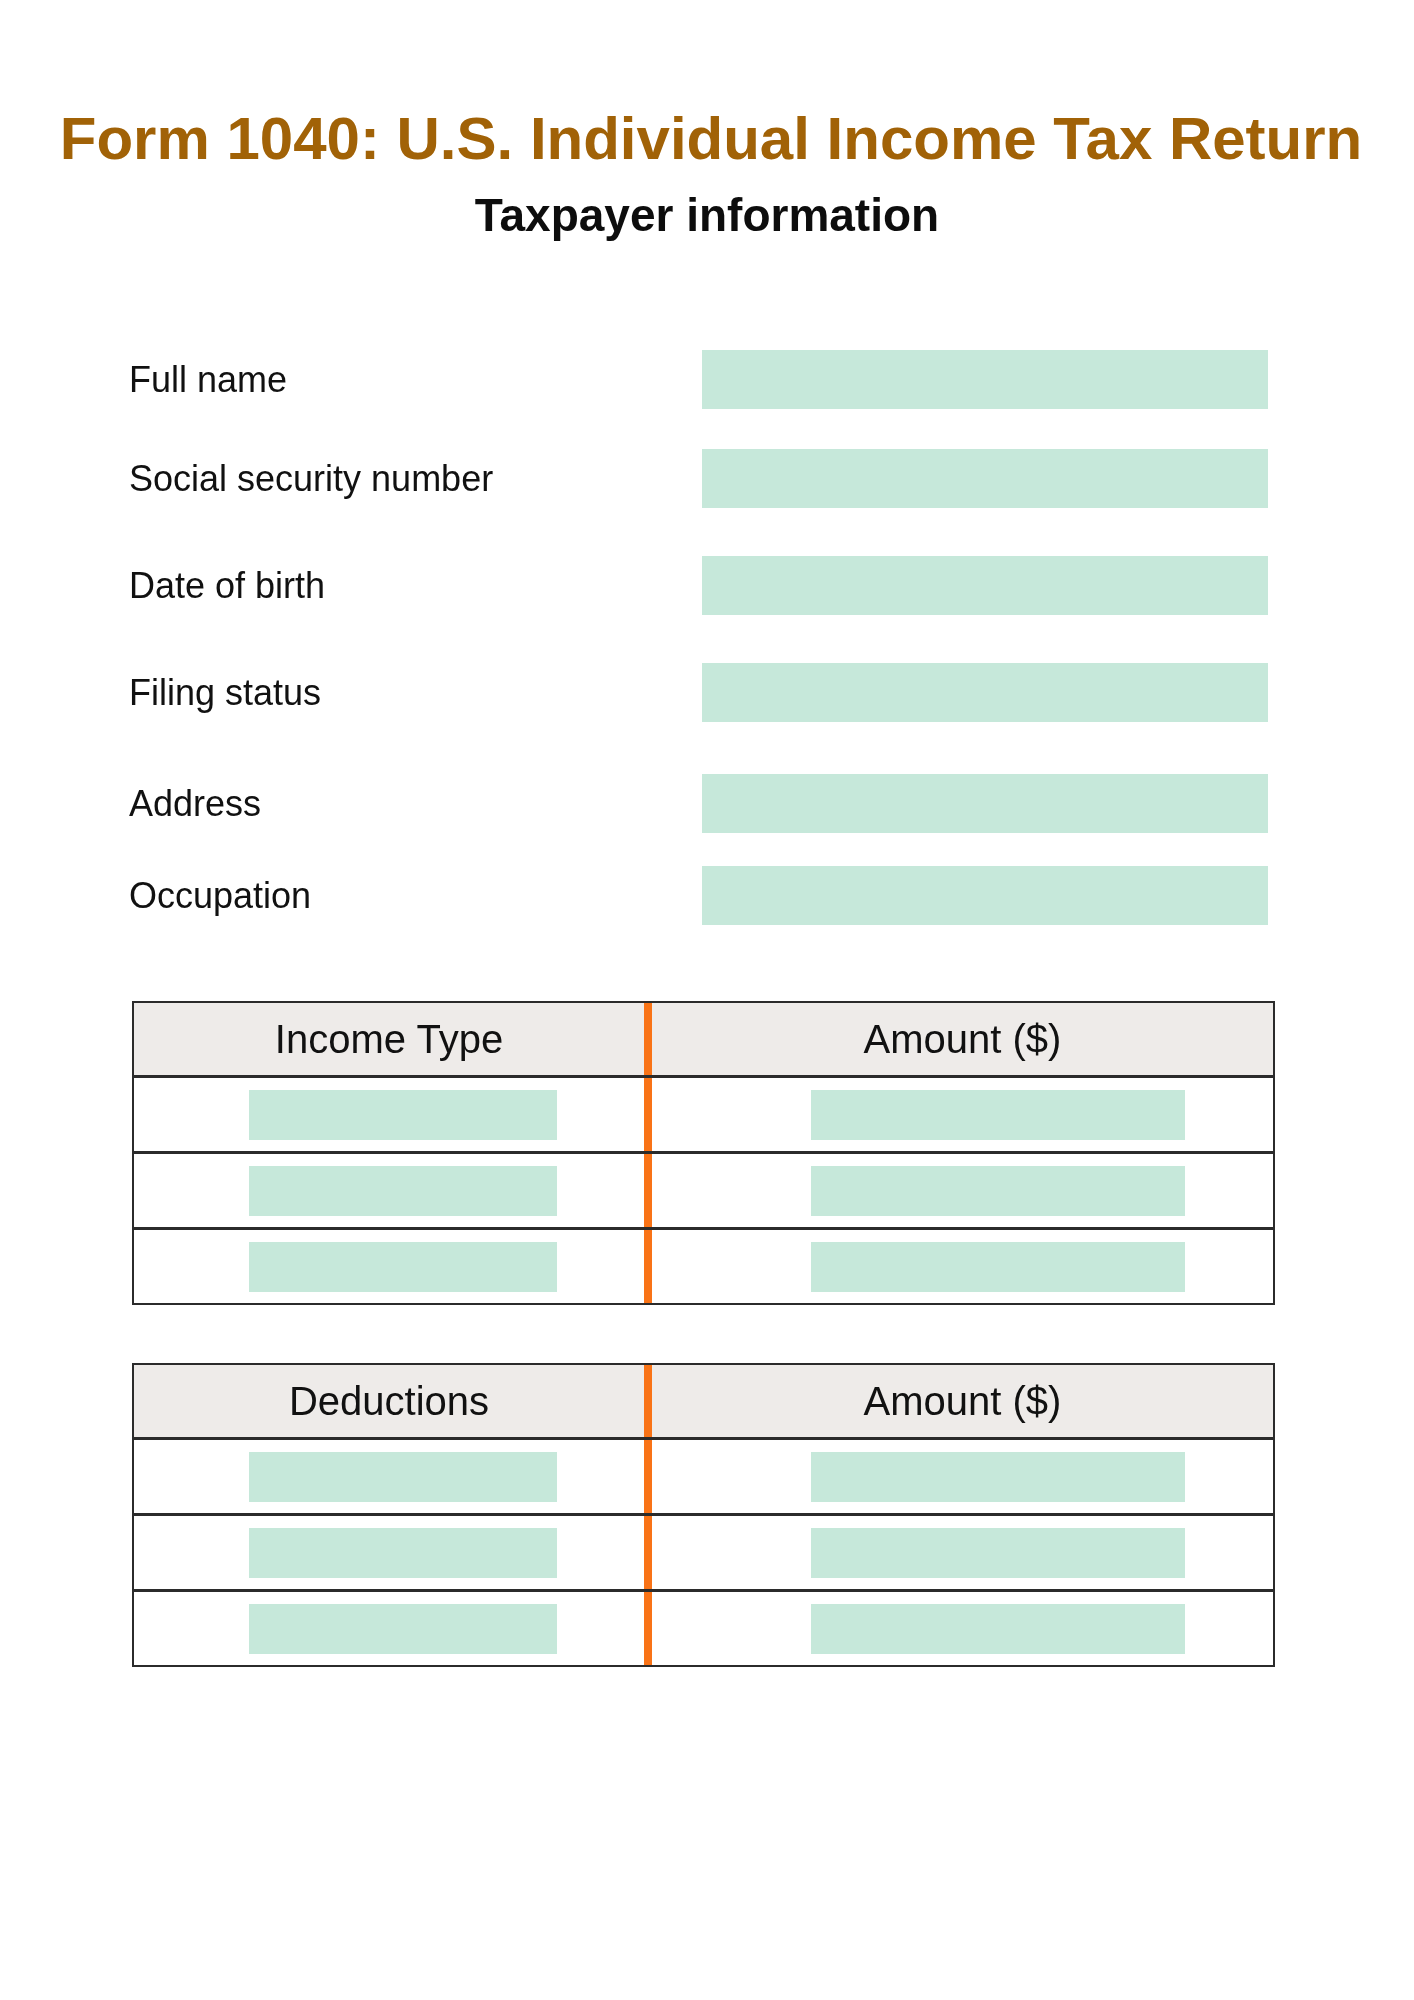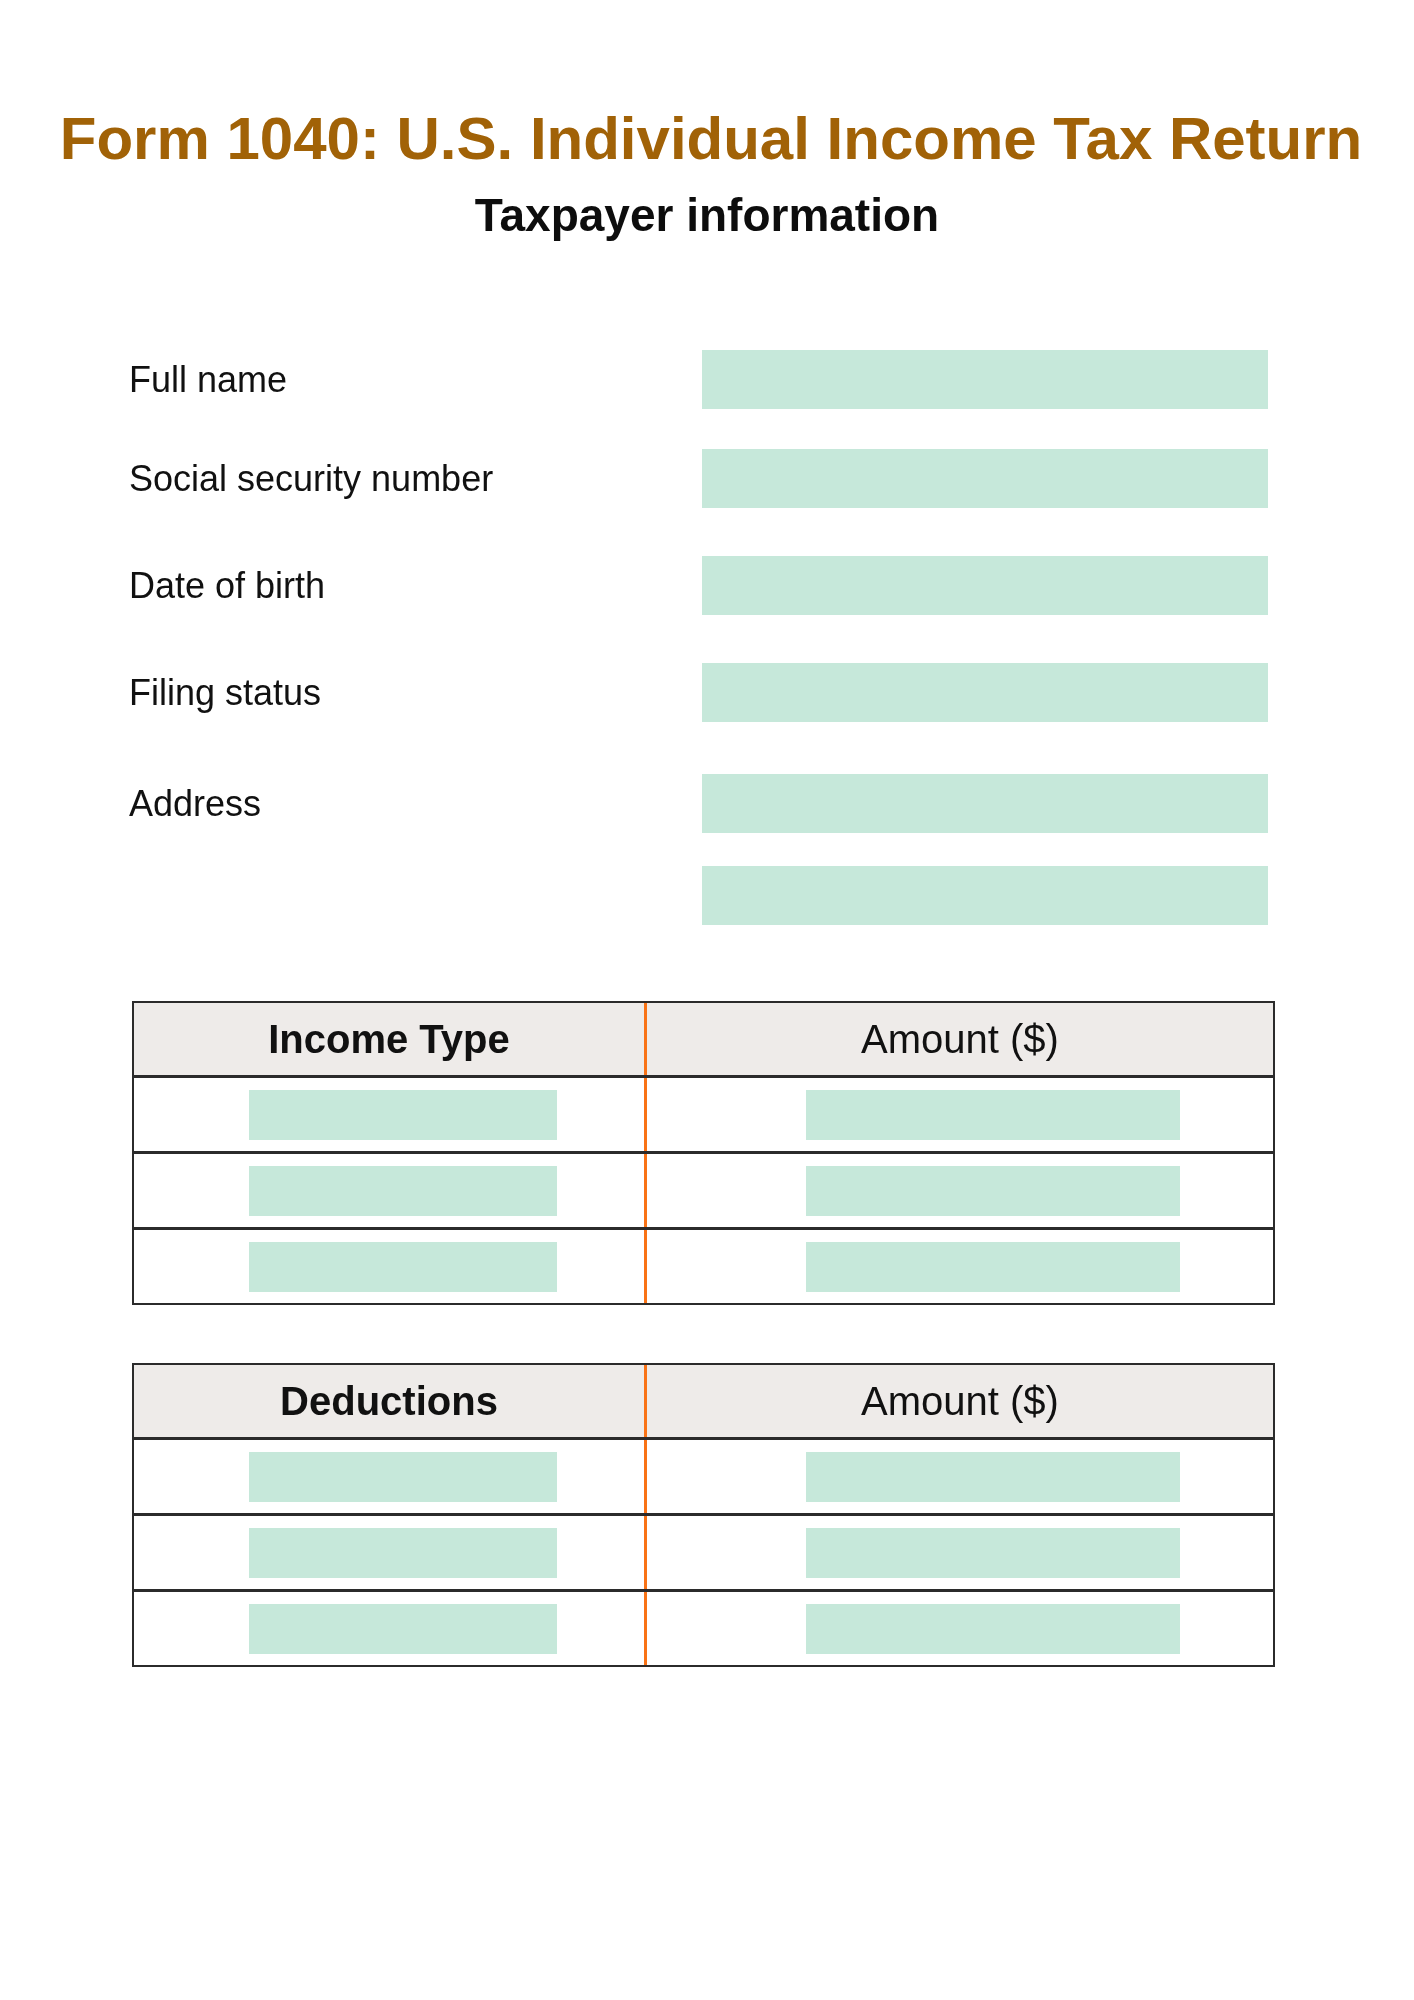--- a/index.html
+++ b/index.html
@@ -60,21 +60,21 @@
     display:flex;
     height:72px;
     background:#eeebe9;
     border-bottom:3px solid #2b2b2b;
   }
   .th{
     display:flex;align-items:center;justify-content:center;
     font-size:40px;
     color:#111111;
   }
-  .col1{width:510px;border-right:3px solid #f97316;font-weight:bold;}
+  .col1{width:510px;border-right:8px solid #f97316;}
   .col2{flex:1;}
   .trow{
     display:flex;
     height:73px;
     border-bottom:3px solid #2b2b2b;
   }
   .trow:last-child{border-bottom:none;}
   .td{position:relative;}
   .cbox{
     position:absolute;
@@ -114,20 +114,21 @@
       <span class="flabel">Date of birth</span>
       <div class="finput"></div>
     </div>
 
     <div class="field-row" style="top:424px">
       <span class="flabel">Address</span>
       <div class="finput"></div>
     </div>
 
     <div class="field-row" style="top:516px">
+      <span class="flabel">Occupation</span>
       <div class="finput"></div>
     </div>
 
   </div>
 
   <div class="dtable t1">
     <div class="thead">
       <div class="th col1">Income Type</div>
       <div class="th col2">Amount ($)</div>
     </div>

